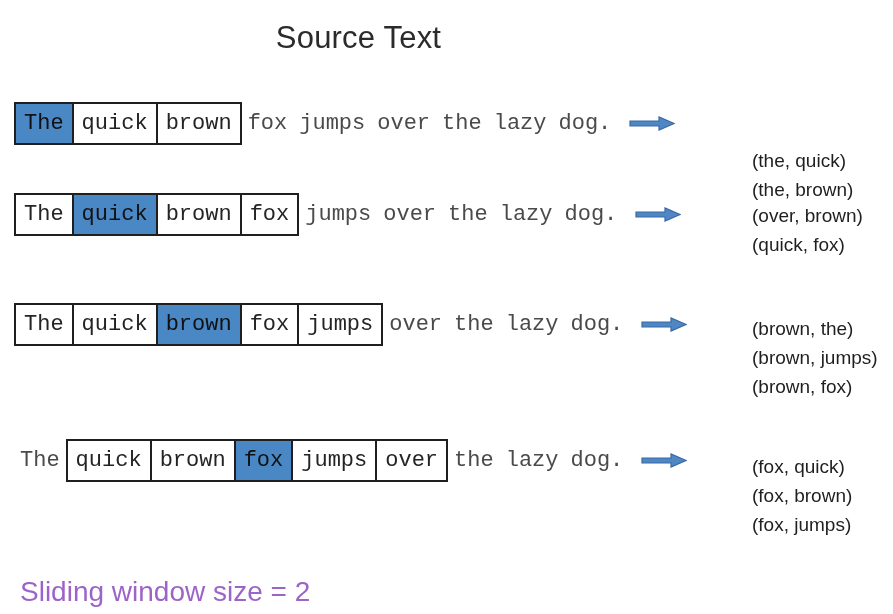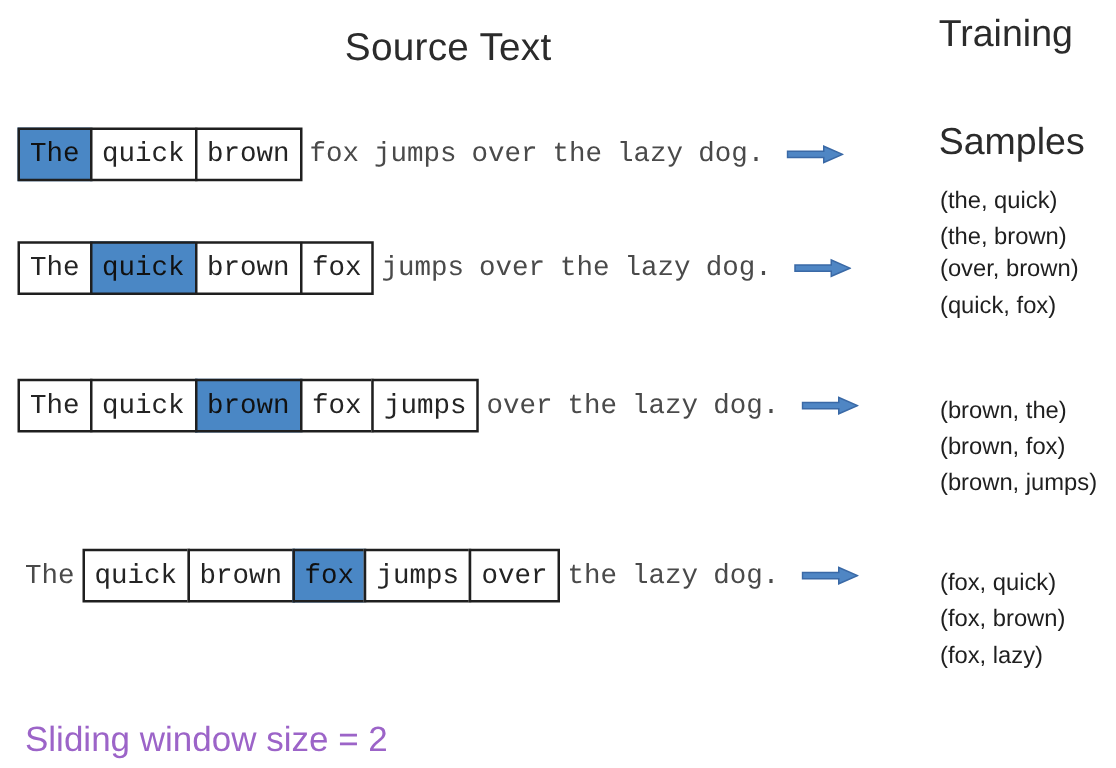--- a/index.html
+++ b/index.html
@@ -48,22 +48,20 @@
   .window-note{
     position:absolute;left:20px;top:576px;
     font-size:28px;color:var(--note,#9c64c8);
   }
 </style>
 </head>
 <body>
 
 <div id="canvas" style="--highlight: #4a87c5; --arrow-fill: #4f86c4; --arrow-stroke: #3a69a6; --box-border: #1f1f1f; --note: #9c64c8;">
   <div class="source-title">Source Text</div>
-  <div class="training-title"><span>Training</span><br>
-    <span>Samples</span></div>
 
   <div>
       <div class="sentence-row"><span class="word boxed hl">The</span><span class="word boxed merge">quick</span><span class="word boxed merge">brown</span><span class="word">fox</span><span class="word">jumps</span><span class="word">over</span><span class="word">the</span><span class="word">lazy</span><span class="word">dog.</span><span class="arrow"><svg width="46" height="17" viewBox="0 0 46 17">
             <path d="M1 6 H30 V2 L45 8.5 L30 15 V11 H1 Z" fill="#4f86c4" stroke="#3a69a6" stroke-width="1.2"></path>
           </svg></span></div>
       <div class="sentence-row"><span class="word boxed">The</span><span class="word boxed hl merge">quick</span><span class="word boxed merge">brown</span><span class="word boxed merge">fox</span><span class="word">jumps</span><span class="word">over</span><span class="word">the</span><span class="word">lazy</span><span class="word">dog.</span><span class="arrow"><svg width="46" height="17" viewBox="0 0 46 17">
             <path d="M1 6 H30 V2 L45 8.5 L30 15 V11 H1 Z" fill="#4f86c4" stroke="#3a69a6" stroke-width="1.2"></path>
           </svg></span></div>
       <div class="sentence-row"><span class="word boxed">The</span><span class="word boxed merge">quick</span><span class="word boxed hl merge">brown</span><span class="word boxed merge">fox</span><span class="word boxed merge">jumps</span><span class="word">over</span><span class="word">the</span><span class="word">lazy</span><span class="word">dog.</span><span class="arrow"><svg width="46" height="17" viewBox="0 0 46 17">
             <path d="M1 6 H30 V2 L45 8.5 L30 15 V11 H1 Z" fill="#4f86c4" stroke="#3a69a6" stroke-width="1.2"></path>
@@ -76,24 +74,24 @@
       <div class="sample-group">
         <div>(the, quick)</div>
         <div>(the, brown)</div>
       </div>
       <div class="sample-group">
         <div>(over, brown)</div>
         <div>(quick, fox)</div>
       </div>
       <div class="sample-group">
         <div>(brown, the)</div>
+        <div>(brown, jumps)</div>
         <div>(brown, fox)</div>
-        <div>(brown, jumps)</div>
       </div>
       <div class="sample-group">
         <div>(fox, quick)</div>
         <div>(fox, brown)</div>
-        <div>(fox, lazy)</div>
+        <div>(fox, jumps)</div>
       </div>
     </div>
 
   <div class="window-note">Sliding window size = 2</div>
 </div>
 
 </body></html>

